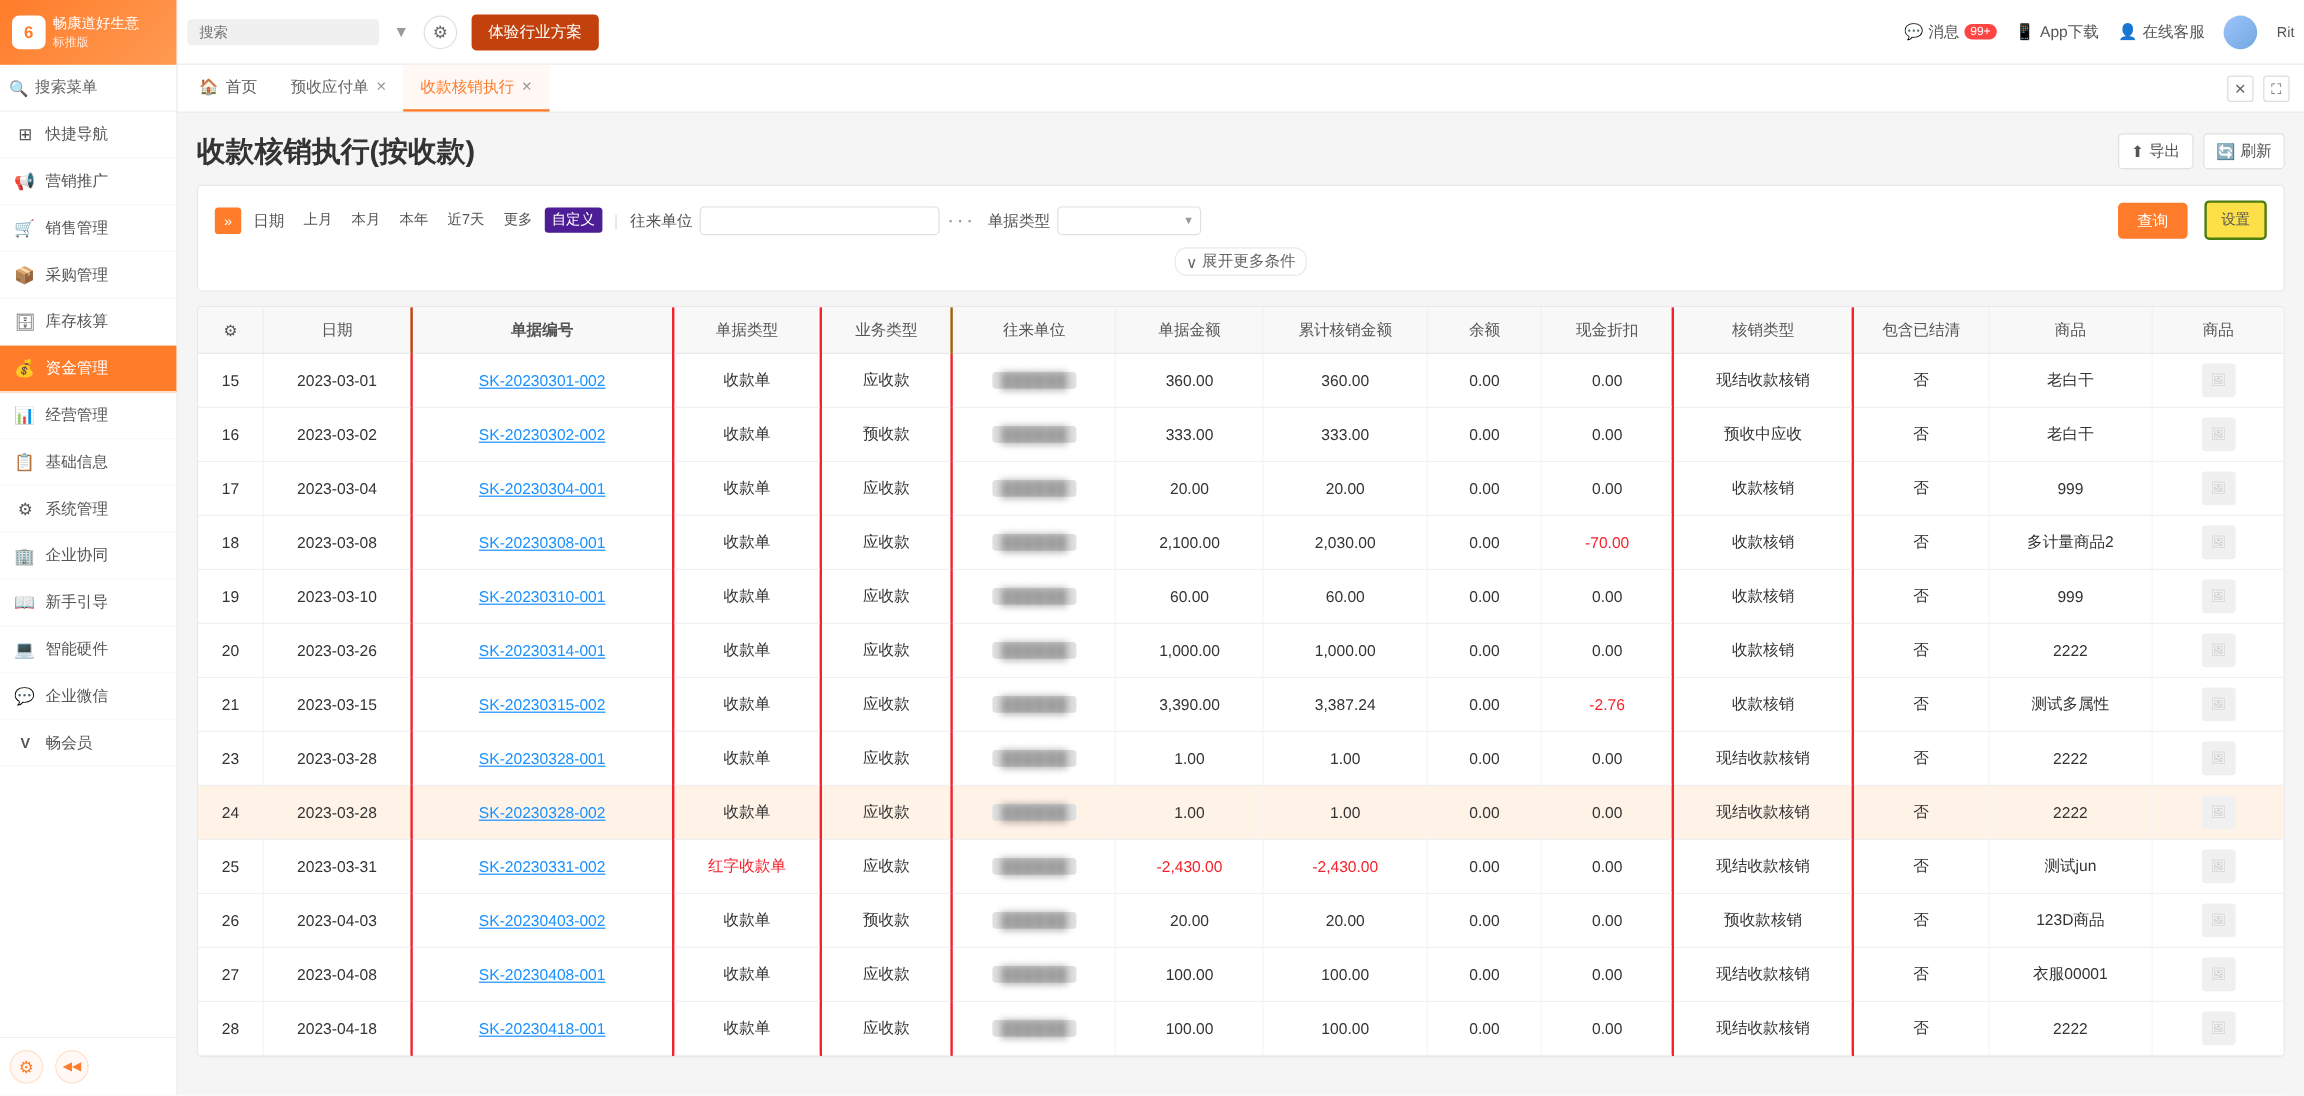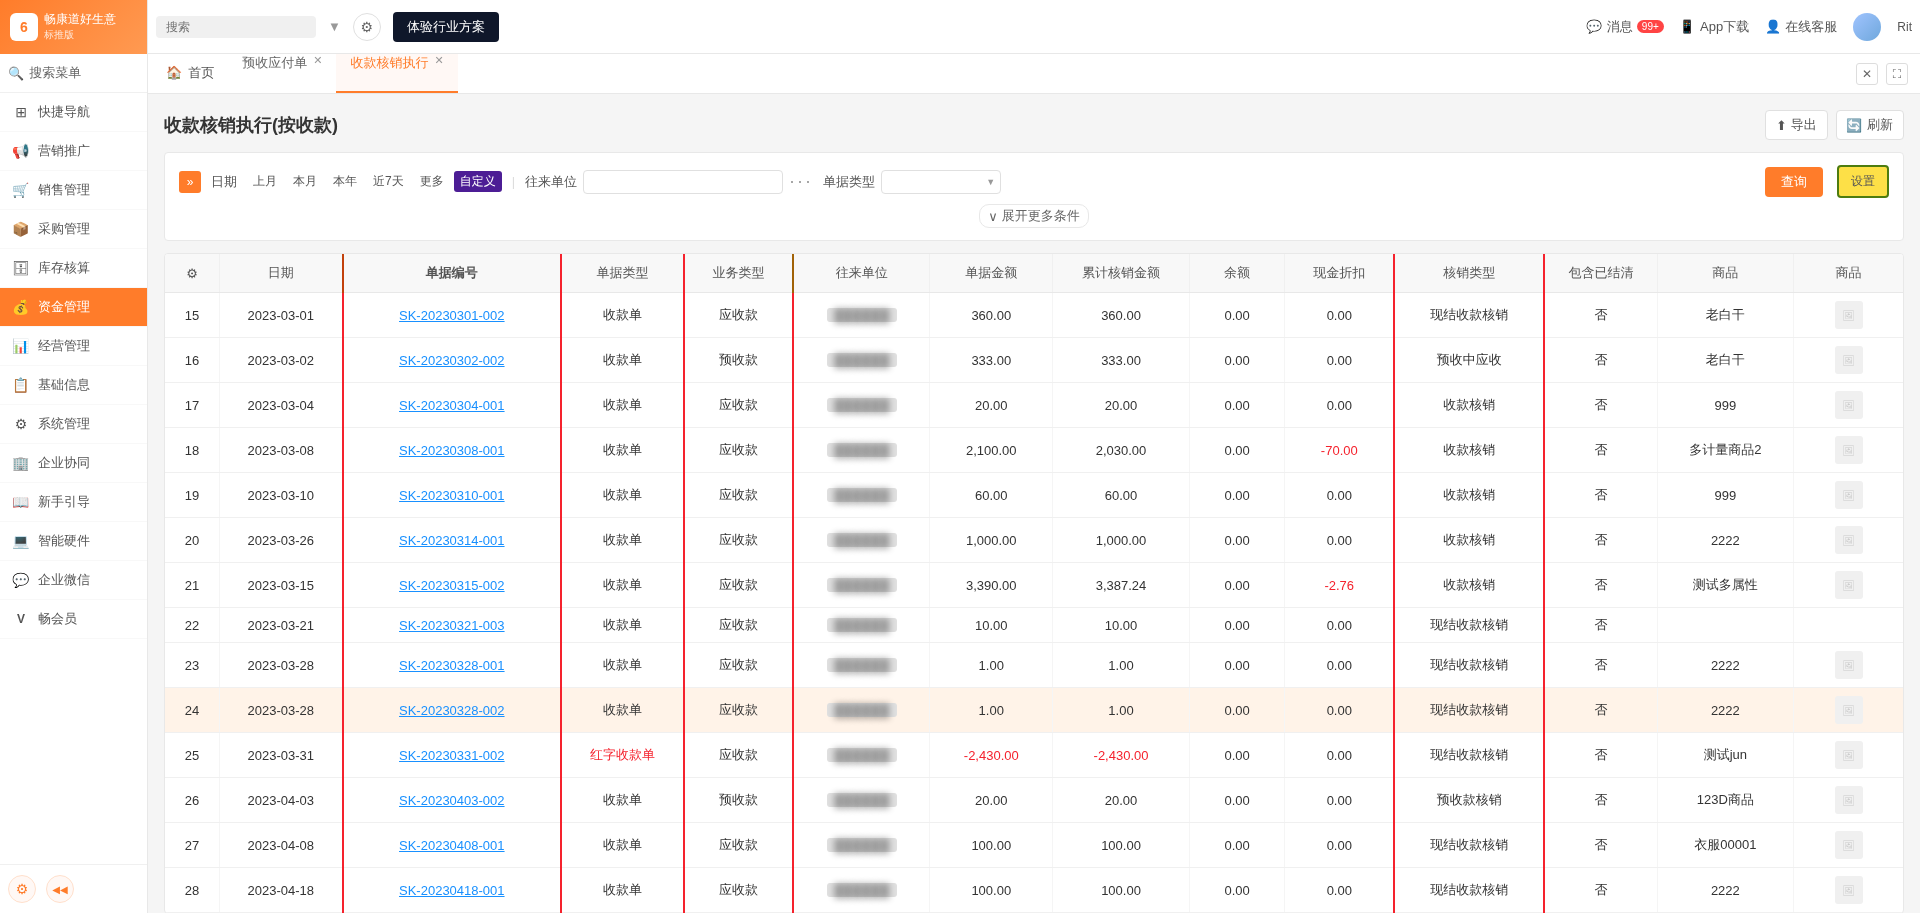--- a/index.html
+++ b/index.html
@@ -85,21 +85,21 @@
     }
     .topbar-chevron { color: #999; cursor: pointer; }
     .topbar-gear {
       width: 28px; height: 28px;
       border: 1px solid #e0e0e0;
       border-radius: 50%;
       display: flex; align-items: center; justify-content: center;
       cursor: pointer; color: #666; font-size: 14px;
     }
     .topbar-solution-btn {
-      background: #0f172a;
+      background: #c2410c;
       color: #fff;
       border: none;
       border-radius: 4px;
       padding: 6px 14px;
       cursor: pointer;
       font-size: 13px;
     }
     .topbar-right { margin-left: auto; display: flex; align-items: center; gap: 16px; }
     .topbar-right-item { display: flex; align-items: center; gap: 4px; color: #555; cursor: pointer; font-size: 12px; }
     .topbar-badge {
@@ -117,21 +117,21 @@
 
     
     .tabbar {
       height: 40px;
       background: #fff;
       border-bottom: 1px solid #e8e8e8;
       display: flex; align-items: stretch;
       padding: 0 4px;
     }
     .tab {
-      display: flex; gap: 6px;
+      display: flex; align-items: center; gap: 6px;
       padding: 0 14px;
       cursor: pointer;
       color: #666;
       border-bottom: 2px solid transparent;
       font-size: 13px;
       white-space: nowrap;
     }
     .tab.active { color: #ff7c2a; border-bottom-color: #ff7c2a; background: #fff8f5; }
     .tab-close { font-size: 11px; color: #999; cursor: pointer; }
     .tabbar-home { padding: 0 14px; display: flex; align-items: center; color: #555; cursor: pointer; font-size: 13px; }
@@ -146,21 +146,21 @@
 
     
     .content { flex: 1; overflow-y: auto; background: #f5f5f5; padding: 0; }
     .content-inner { padding: 16px; }
 
     
     .page-title-bar {
       display: flex; align-items: center; justify-content: space-between;
       margin-bottom: 12px;
     }
-    .page-title { font-size: 18px; font-weight: 600; color: #333; }
+    .page-title { font-size: 24px; font-weight: 600; color: #333; }
     .page-actions { display: flex; gap: 8px; }
     .page-action-btn {
       display: flex; align-items: center; gap: 4px;
       padding: 5px 10px;
       border: 1px solid #e0e0e0;
       border-radius: 4px;
       background: #fff;
       cursor: pointer;
       color: #555;
       font-size: 12px;
@@ -629,36 +629,20 @@
                 <td>0.00</td>
                 <td style="color: rgb(245, 34, 45);">-2.76</td>
                 <td style="border-left: 2px solid rgb(245, 34, 45); border-right: 2px solid rgb(245, 34, 45);">收款核销</td>
                 <td>否</td>
                 <td>测试多属性</td>
                 <td>
                   <div style="width: 28px; height: 28px; background: rgb(240, 240, 240); border-radius: 3px; margin: 0px auto; display: flex; align-items: center; justify-content: center; font-size: 10px; color: rgb(204, 204, 204);">🖼</div>
                 </td>
               </tr>
               <tr>
-                <td>22</td>
-                <td>2023-03-21</td>
-                <td style="border-left: 2px solid rgb(245, 34, 45); border-right: 2px solid rgb(245, 34, 45);"><span class="link-text">SK-20230321-003</span></td>
-                <td>收款单</td>
-                <td style="border-left: 2px solid rgb(245, 34, 45); border-right: 2px solid rgb(245, 34, 45);">应收款</td>
-                <td><span class="blurred" style="display: inline-block; width: 70px; background: rgb(224, 224, 224); border-radius: 3px; height: 14px;">██████</span></td>
-                <td>10.00</td>
-                <td>10.00</td>
-                <td>0.00</td>
-                <td>0.00</td>
-                <td style="border-left: 2px solid rgb(245, 34, 45); border-right: 2px solid rgb(245, 34, 45);">现结收款核销</td>
-                <td>否</td>
-                <td></td>
-                <td></td>
-              </tr>
-              <tr>
                 <td>23</td>
                 <td>2023-03-28</td>
                 <td style="border-left: 2px solid rgb(245, 34, 45); border-right: 2px solid rgb(245, 34, 45);"><span class="link-text">SK-20230328-001</span></td>
                 <td>收款单</td>
                 <td style="border-left: 2px solid rgb(245, 34, 45); border-right: 2px solid rgb(245, 34, 45);">应收款</td>
                 <td><span class="blurred" style="display: inline-block; width: 70px; background: rgb(224, 224, 224); border-radius: 3px; height: 14px;">██████</span></td>
                 <td>1.00</td>
                 <td>1.00</td>
                 <td>0.00</td>
                 <td>0.00</td>

